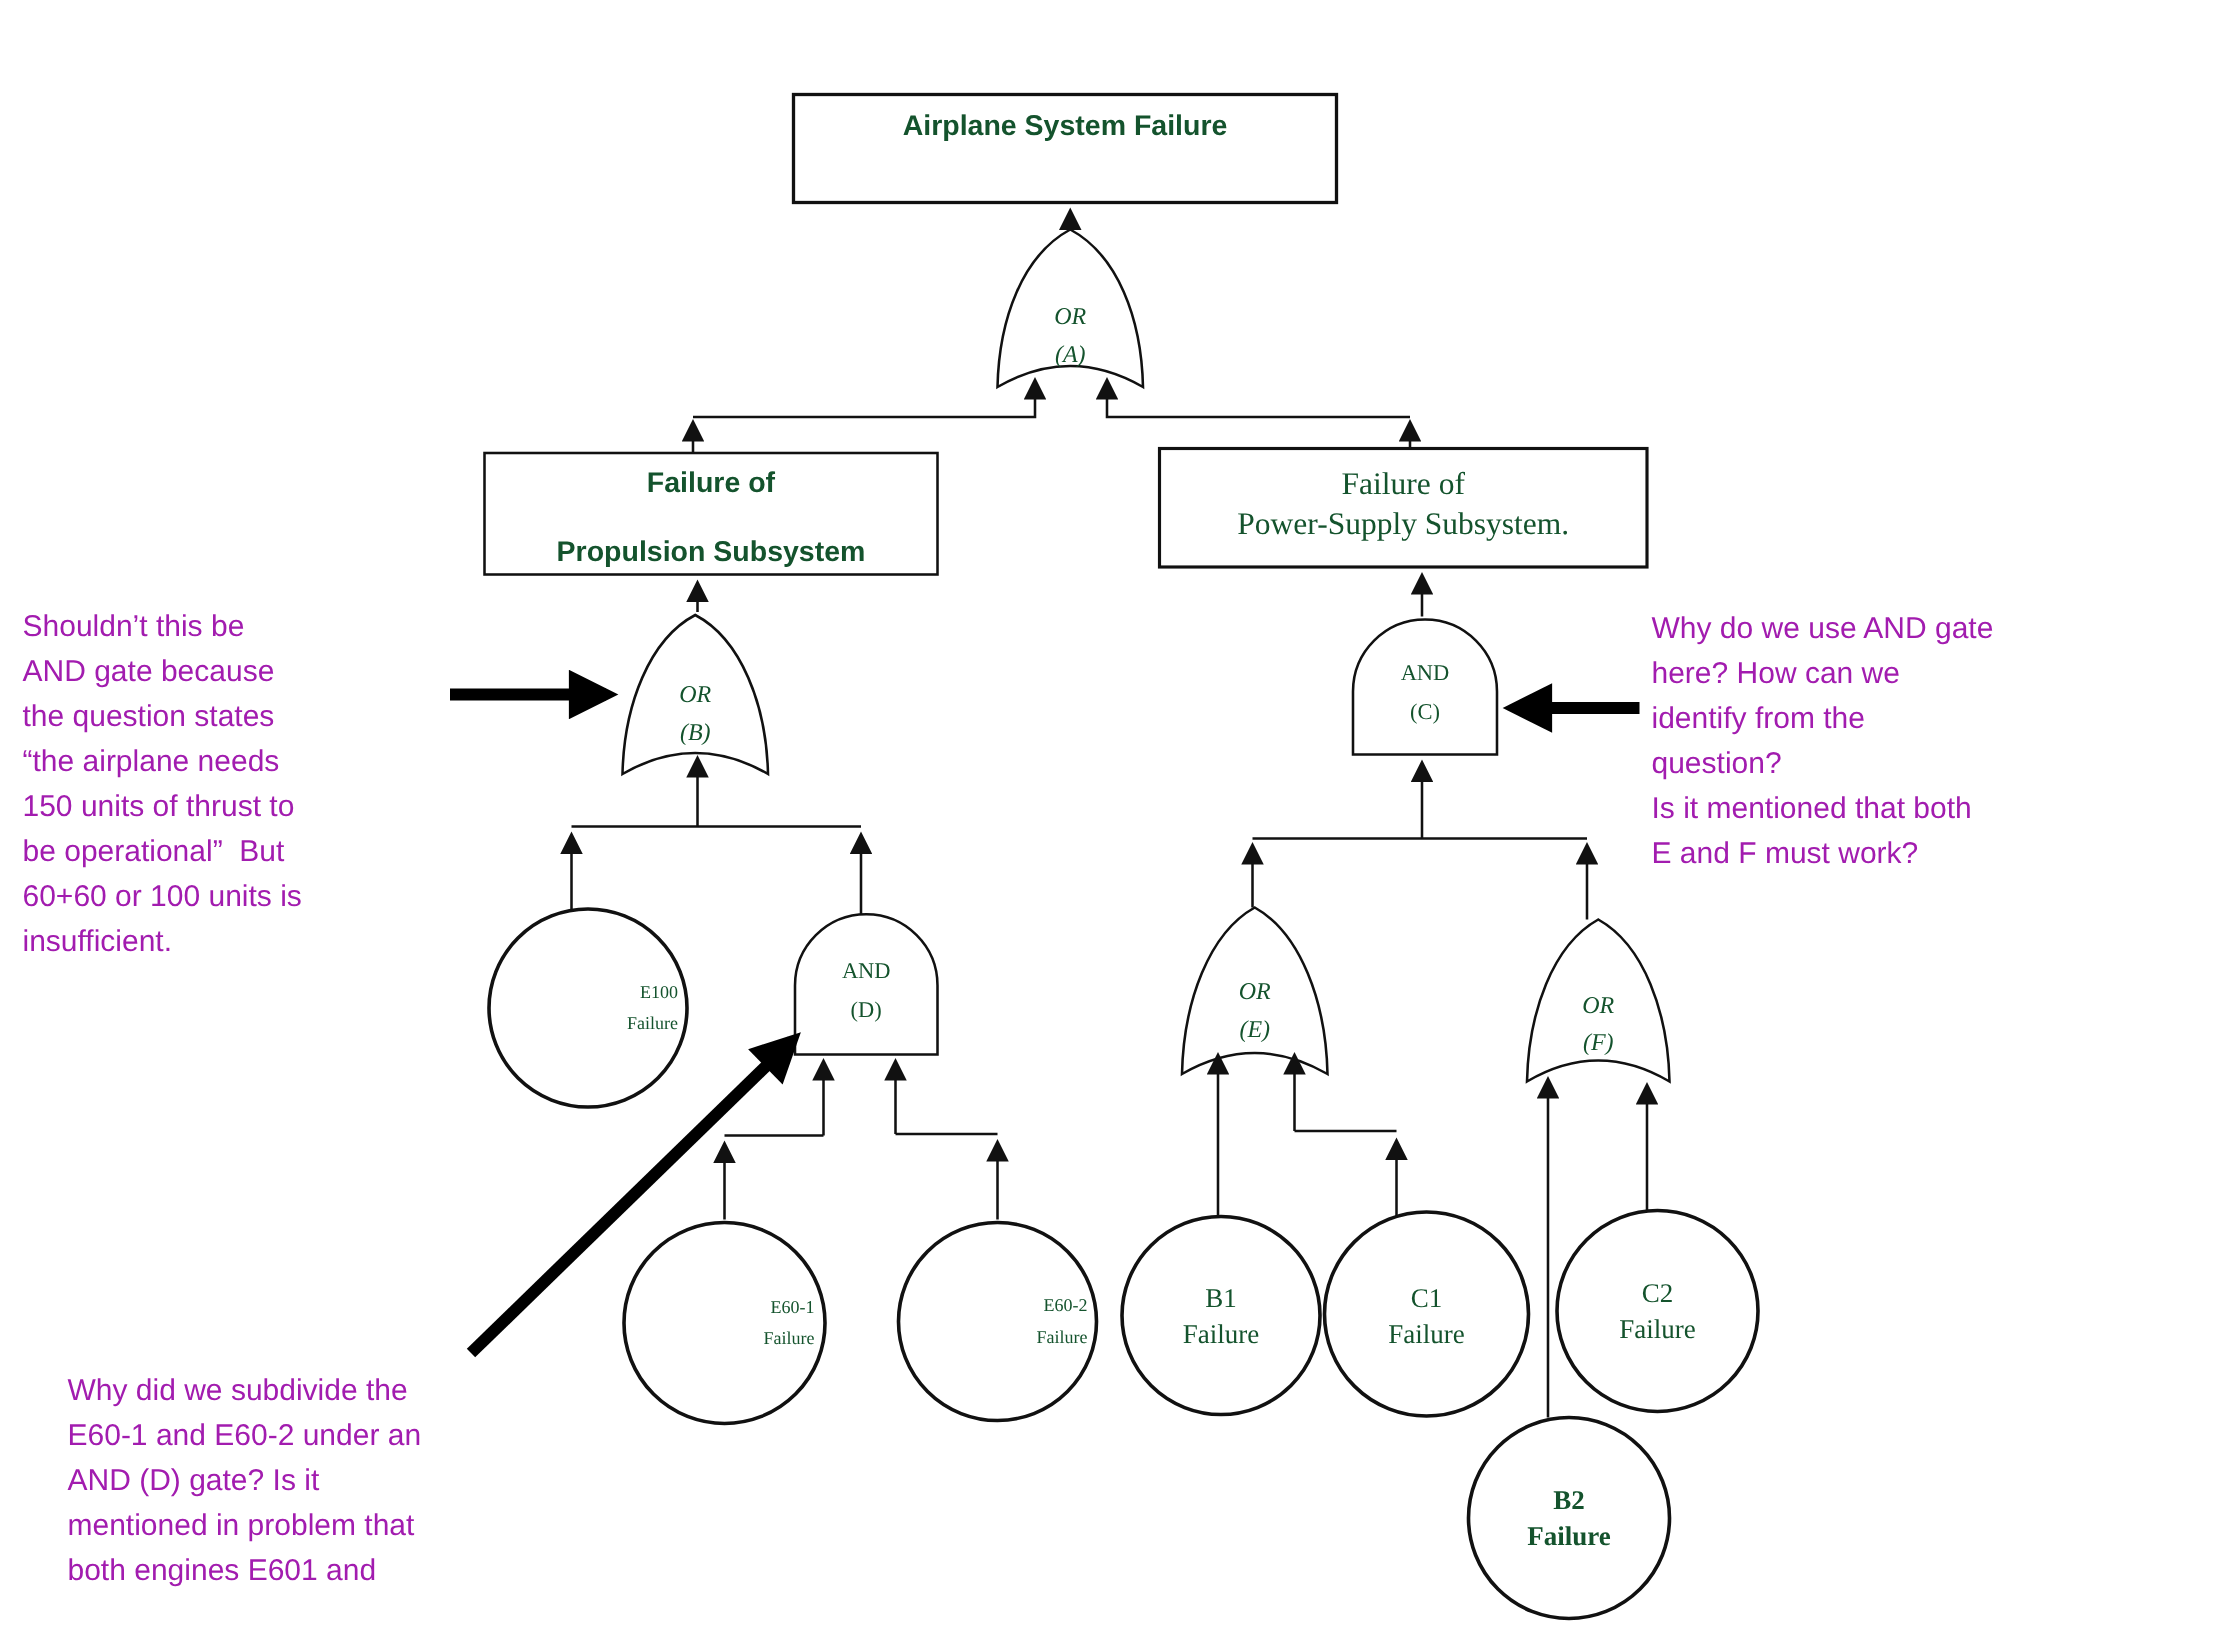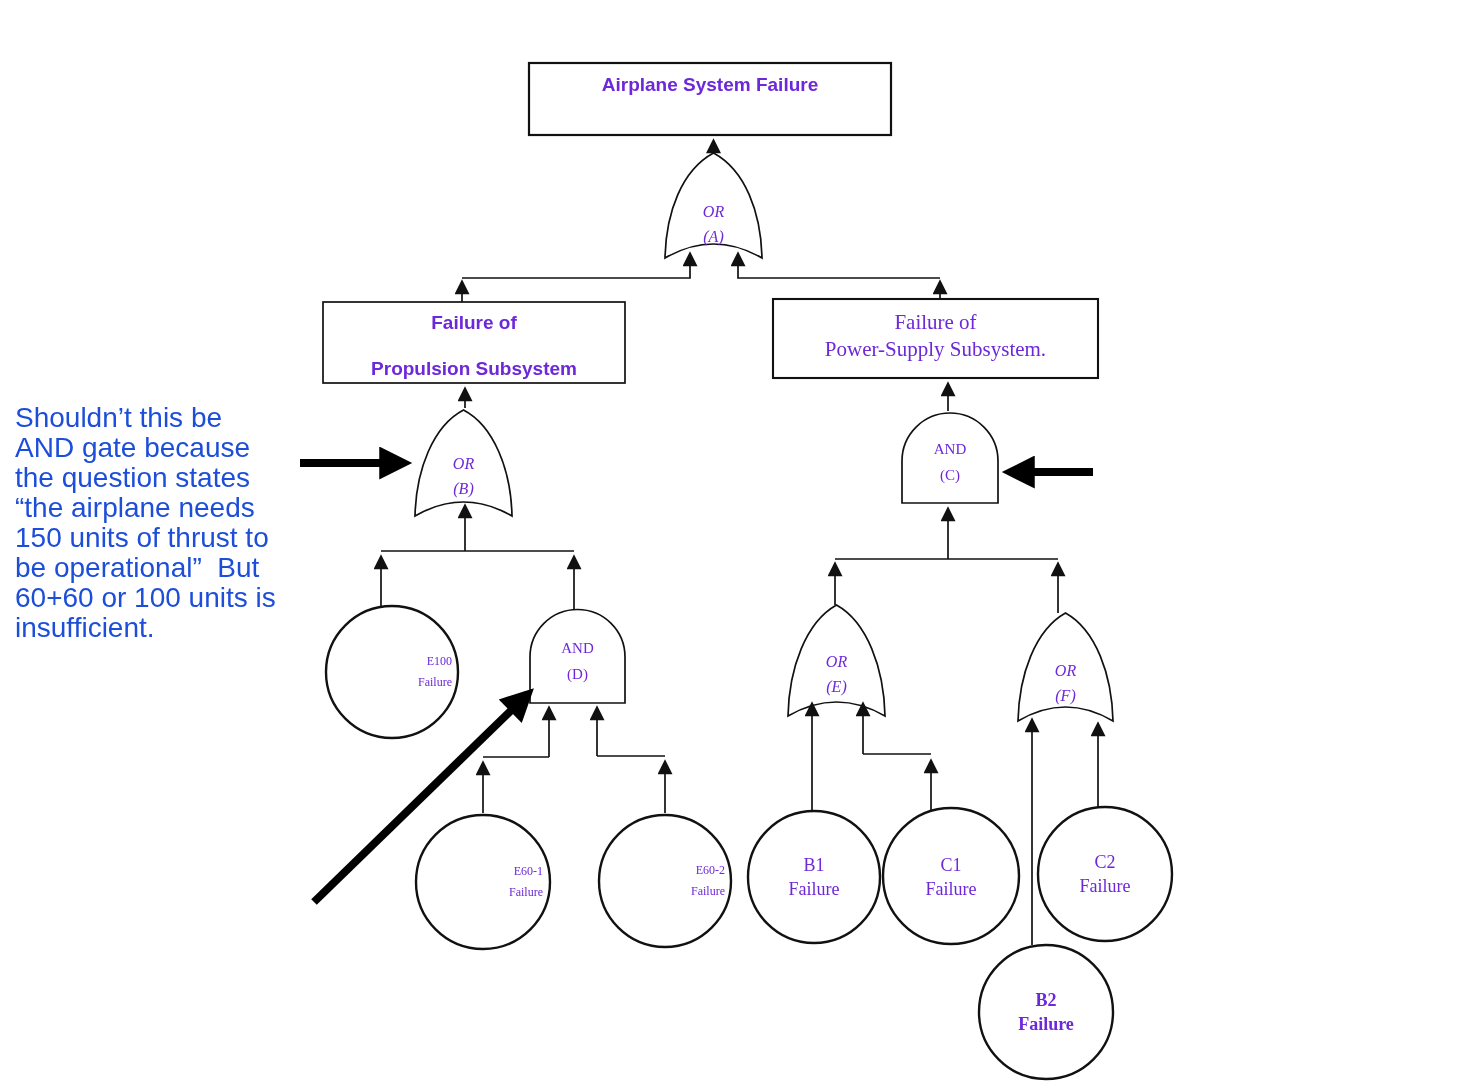--- a/index.html
+++ b/index.html
@@ -1,32 +1,32 @@
 <!DOCTYPE html>
 <html><head>
 <meta charset="utf-8">
 <style>
   html,body{margin:0;padding:0;background:#ffffff;}
   #stage{
     position:relative;width:1482px;height:1092px;background:#ffffff;overflow:hidden;
     font-family:"Liberation Sans",sans-serif;color:#0b0b0b;
   }
   #tree-svg{position:absolute;left:0;top:0;}
-  .lbl{position:absolute;white-space:pre-line;color:#6d28d9;}
+  .lbl{position:absolute;white-space:pre-line;color:#14532d;}
   .center{text-align:center;}
   .sans-bold{font-family:"Liberation Sans",sans-serif;font-weight:600;}
   .serif{font-family:"Liberation Serif",serif;font-weight:400;}
   .root-label{font-size:19px;line-height:22px;}
   .prop-label{font-size:19px;line-height:23px;}
   .power-label{font-size:21px;line-height:27px;}
   .gate-or-label{font-size:16px;line-height:25px;font-style:italic;}
   .gate-and-label{font-size:15px;line-height:26px;}
   .event-label-sm{font-size:12px;line-height:21px;text-align:right;}
   .event-label-lg{font-size:18px;line-height:24px;}
-  .annotation{font-size:28px;line-height:30px;font-family:"Liberation Sans",sans-serif;color:#1d4ed8;}
+  .annotation{font-size:20px;line-height:30px;font-family:"Liberation Sans",sans-serif;color:#a21caf;}
 </style>
 </head>
 <body>
 
 <div id="stage">
 
   <svg id="tree-svg" width="1482" height="1092" viewBox="0 0 1482 1092">
     <defs>
       <marker id="arr" markerUnits="userSpaceOnUse" markerWidth="18" markerHeight="15" viewBox="0 0 10 10" refX="8.2" refY="5" orient="auto">
         <path d="M0,0 L10,5 L0,10 Z" fill="#111111"></path>
@@ -139,14 +139,25 @@
 Failure</div>
 
   <div class="lbl annotation" style="left:15px;top:403px;width:300px;">Shouldn’t this be
 AND gate because
 the question states
 “the airplane needs
 150 units of thrust to
 be operational”&nbsp; But
 60+60 or 100 units is
 insufficient.</div>
+  <div class="lbl annotation" style="left:1101px;top:404px;width:345px;">Why do we use AND gate
+here? How can we
+identify from the
+question?
+Is it mentioned that both
+E and F must work?</div>
+  <div class="lbl annotation" style="left:45px;top:912px;width:350px;">Why did we subdivide the
+E60-1 and E60-2 under an
+AND (D) gate? Is it
+mentioned in problem that
+both engines E601 and</div>
 
 </div>
 
 </body></html>

